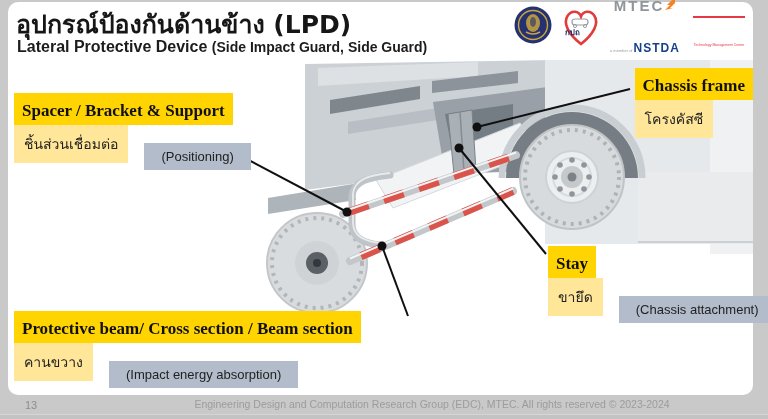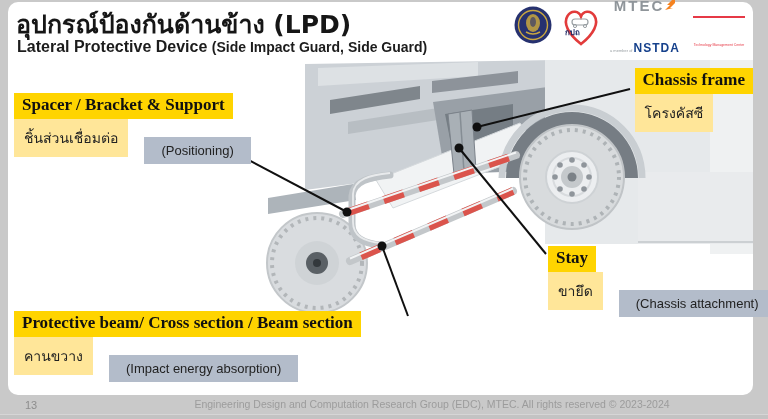--- a/index.html
+++ b/index.html
@@ -28,21 +28,21 @@
   .tmc-rule{width:52px;height:2px;background:#e63946;margin:1px 0;}
   .tmc-sub-en{font-size:3.5px;color:#e63946;white-space:nowrap;}
   .tmc-sub-th{font-size:4.5px;color:#2b3990;white-space:nowrap;
               font-family:"DejaVu Sans",sans-serif;}
   
   .diagram{position:absolute;left:0;top:0;width:745px;height:393px;}
   
   .lbl{position:absolute;z-index:3;}
   .gold{display:inline-block;background:#ffd400;color:#101010;
         font-family:"Liberation Serif",serif;font-weight:700;font-size:17px;
-        padding:2px 8px 4px;white-space:nowrap;}
+        padding:8px 8px 4px;white-space:nowrap;}
   .subrow{display:flex;align-items:flex-start;gap:16px;}
   .thai{display:inline-block;background:#ffe699;color:#222;
         font-family:"DejaVu Sans",sans-serif;font-size:14px;padding:8px 10px;white-space:nowrap;}
   .note{display:inline-block;background:#b3bcca;color:#222;font-size:13px;
         padding:6px 17px;margin-top:18px;white-space:nowrap;}
   .lbl-spacer{left:6px;top:91px;}
   .lbl-chassis{right:0;top:66px;display:flex;flex-direction:column;align-items:flex-start;}
   .lbl-chassis .gold{align-self:stretch;text-align:center;}
   .lbl-stay{left:540px;top:244px;}
   .lbl-beam{left:6px;top:309px;}

